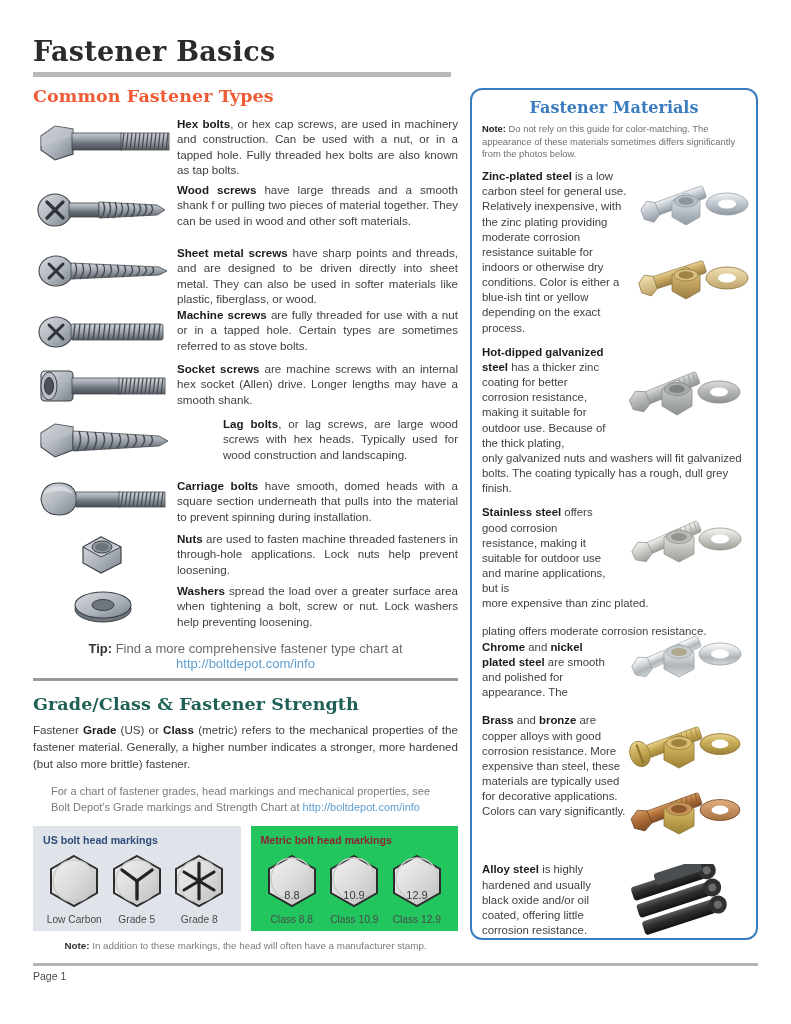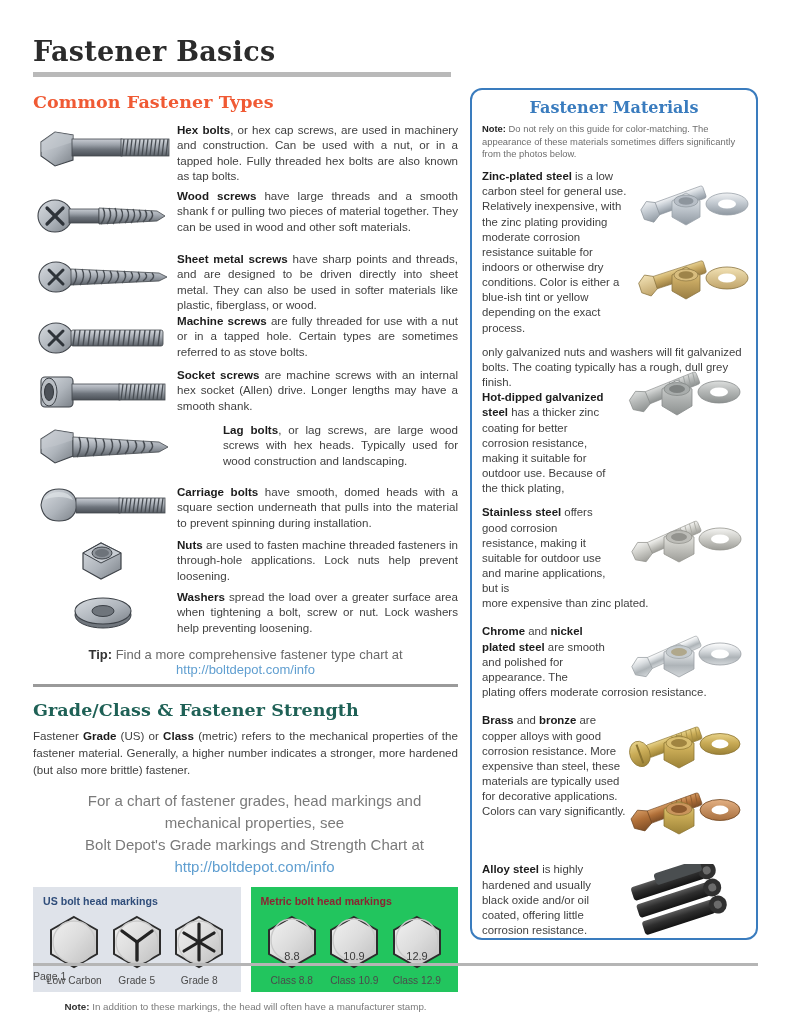--- a/index.html
+++ b/index.html
@@ -22,21 +22,21 @@
     font-size: 27px;
     letter-spacing: .3px;
     color:#2b2b2b;
   }
   .title-rule {
     position:absolute; left:33px; top:72px; width:418px; height:5px;
     background:#b9b9b9;
   }
 
   
-  .left-col { position:absolute; left:33px; top:92px; width:425px; }
+  .left-col { position:absolute; left:33px; top:86px; width:425px; }
 
   .h-orange {
     font-family:"DejaVu Serif", serif;
     font-weight:bold; font-size:17.5px; color:#f05a34;
     letter-spacing:.1px; margin:0 0 10px 0;
   }
   .h-green {
     font-family:"DejaVu Serif", serif;
     font-weight:bold; font-size:17.5px; color:#1f6156;
     letter-spacing:.1px; margin:0 0 8px 0;
@@ -59,21 +59,21 @@
   .link { color:#5f9ed0; }
 
   .rule-thin { height:3px; background:#9a9a9a; margin:7px 0 13px 0; }
 
   .body-just {
     font-size:11.6px; line-height:1.45; text-align:justify; color:#3f3f3f;
   }
   .body-just b { color:#1c1c1c; }
 
   .sub-note {
-    margin:12px 0 10px 18px; font-size:15px; line-height:1.45; color:#7a7a7a;text-align:center;
+    margin:12px 0 10px 18px; font-size:11px; line-height:1.45; color:#7a7a7a;
   }
 
   
   .marks-wrap { display:flex; gap:10px; }
   .mark-box { flex:1; padding:8px 10px 6px 10px; position:relative; }
   .mark-box.us { background:#dfe3ea; }
   .mark-box.metric { background:#22c55e; }
   .mark-title { font-size:10.6px; font-weight:bold; margin-bottom:6px; }
   .mark-box.us .mark-title { color:#2f4d7a; }
   .mark-box.metric .mark-title { color:#8b2432; }
@@ -561,24 +561,24 @@
               <line x1="77" y1="24" x2="75" y2="37"></line>
           </g>
           <polygon points="8,26 17,20 26,24 26,37 17,42 8,36" fill="url(#gv)" stroke="#888c8b" stroke-width=".7"></polygon>
         </g>
         <polygon points="42,30 57,21 72,30 72,47 57,56 42,47" fill="url(#gv)" stroke="#888c8b" stroke-width=".8"></polygon>
         <ellipse cx="57" cy="30" rx="13" ry="6.5" fill="#a8acab" stroke="#808483" stroke-width=".7"></ellipse>
         <ellipse cx="57" cy="30" rx="8" ry="4" fill="#7f8382"></ellipse>
         <ellipse cx="99" cy="33" rx="21" ry="11" fill="url(#gv)" stroke="#888c8b" stroke-width=".8"></ellipse>
         <ellipse cx="99" cy="33" rx="9" ry="4.6" fill="#fff"></ellipse>
       </svg>
-      <p style="width:100%;">only galvanized nuts and washers will fit galvanized bolts. The coating typically has a rough, dull grey finish.</p>
       <p style="width:132px;">
         <b>Hot-dipped galvanized steel</b><span> has a thicker zinc coating for better corrosion resistance, making it suitable for outdoor use. Because of the thick plating,</span>
       </p>
+      <p style="width:100%;">only galvanized nuts and washers will fit galvanized bolts. The coating typically has a rough, dull grey finish.</p>
     </div>
 
     <div class="mat" style="min-height:110px;">
       <svg class="mat-photo" width="120" height="56" viewBox="0 0 120 56" style="top:6px; right:2px;">
         <defs>
           <linearGradient id="ss" x1="0" y1="0" x2="0" y2="1">
             <stop offset="0%" stop-color="#f4f4f2"></stop>
               <stop offset="45%" stop-color="#cfcfca"></stop>
               <stop offset="100%" stop-color="#9d9d98"></stop>
           </linearGradient>
@@ -620,24 +620,24 @@
         <g transform="rotate(-24 46 28)">
           <rect x="22" y="22" width="56" height="12" rx="2" fill="url(#cr)" stroke="#9aa0a4" stroke-width=".6"></rect>
           <polygon points="6,24 15,18 24,22 24,34 15,39 6,33" fill="url(#cr)" stroke="#9aa0a4" stroke-width=".7"></polygon>
         </g>
         <polygon points="40,26 55,18 70,26 70,43 55,51 40,43" fill="url(#cr)" stroke="#9aa0a4" stroke-width=".8"></polygon>
         <ellipse cx="55" cy="26" rx="13" ry="6.5" fill="#c6ccd0" stroke="#9aa0a4" stroke-width=".7"></ellipse>
         <ellipse cx="55" cy="26" rx="8" ry="4" fill="#b0a88c"></ellipse>
         <ellipse cx="96" cy="28" rx="21" ry="11" fill="url(#cr)" stroke="#9aa0a4" stroke-width=".8"></ellipse>
         <ellipse cx="96" cy="28" rx="9" ry="4.6" fill="#fff"></ellipse>
       </svg>
+      <p style="width:100%;">plating offers moderate corrosion resistance.</p>
       <p style="width:130px;">
         <b>Chrome</b><span> and </span><b>nickel plated steel</b><span> are smooth and polished for appearance. The</span>
       </p>
-      <p style="width:100%;">plating offers moderate corrosion resistance.</p>
     </div>
 
     <div class="mat" style="min-height:140px;">
       <svg class="mat-photo" width="120" height="58" viewBox="0 0 120 58" style="top:2px; right:2px;">
         <defs>
           <linearGradient id="br" x1="0" y1="0" x2="0" y2="1">
             <stop offset="0%" stop-color="#e8d38a"></stop>
               <stop offset="45%" stop-color="#c9ab56"></stop>
               <stop offset="100%" stop-color="#9c8237"></stop>
           </linearGradient>

